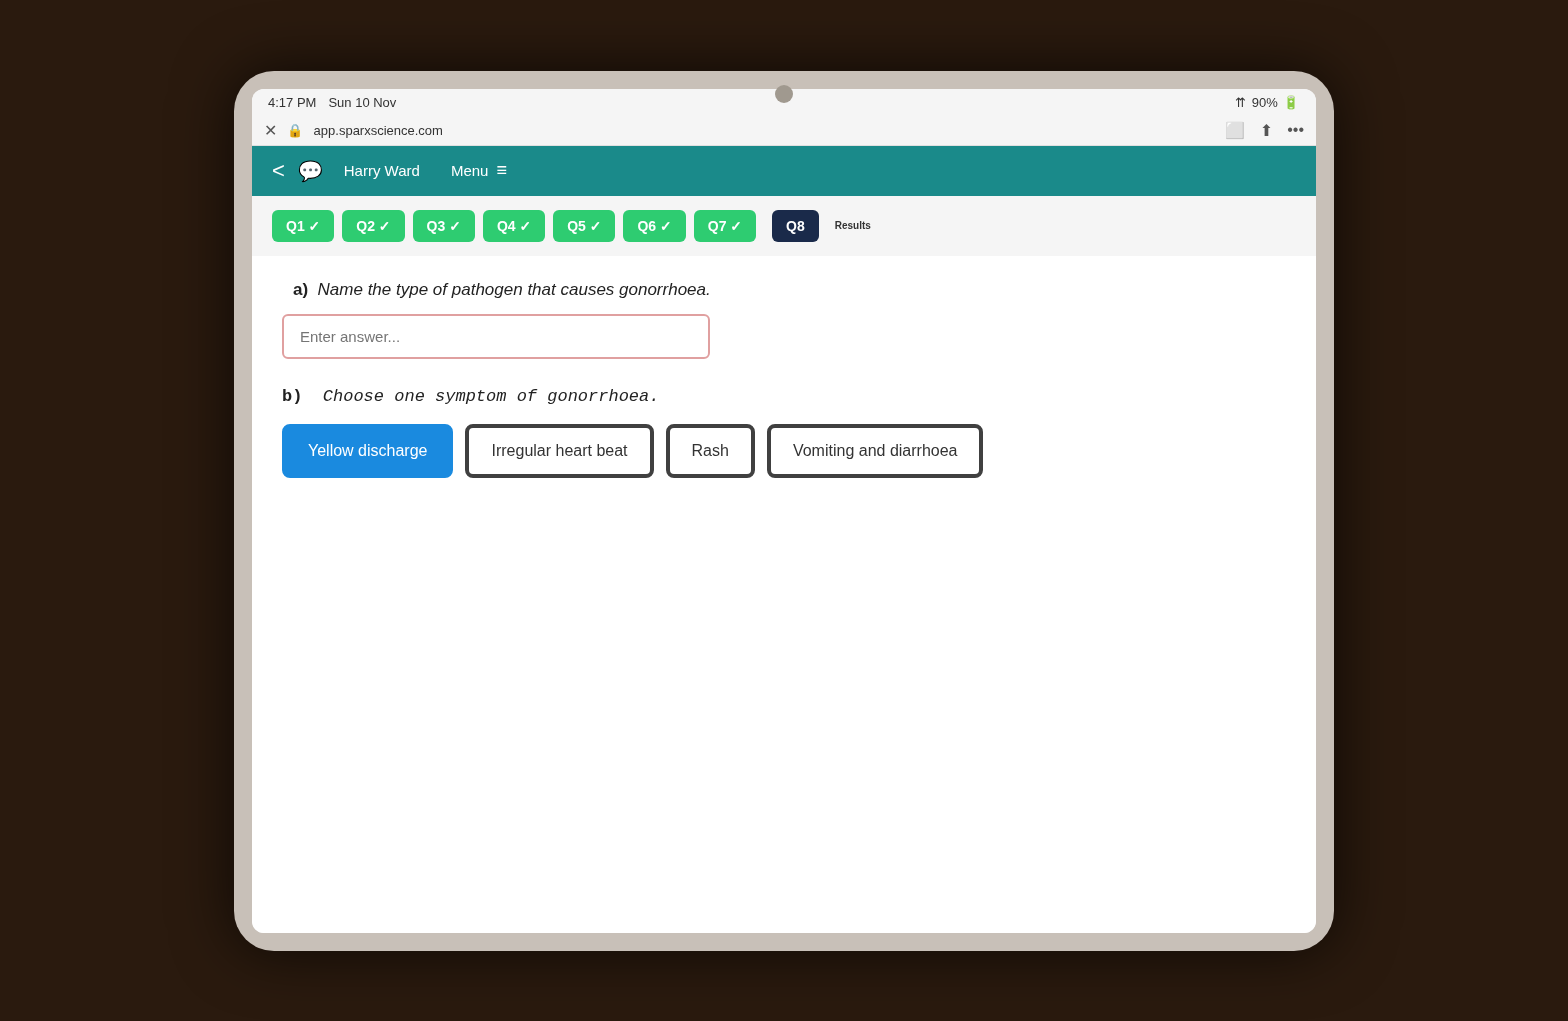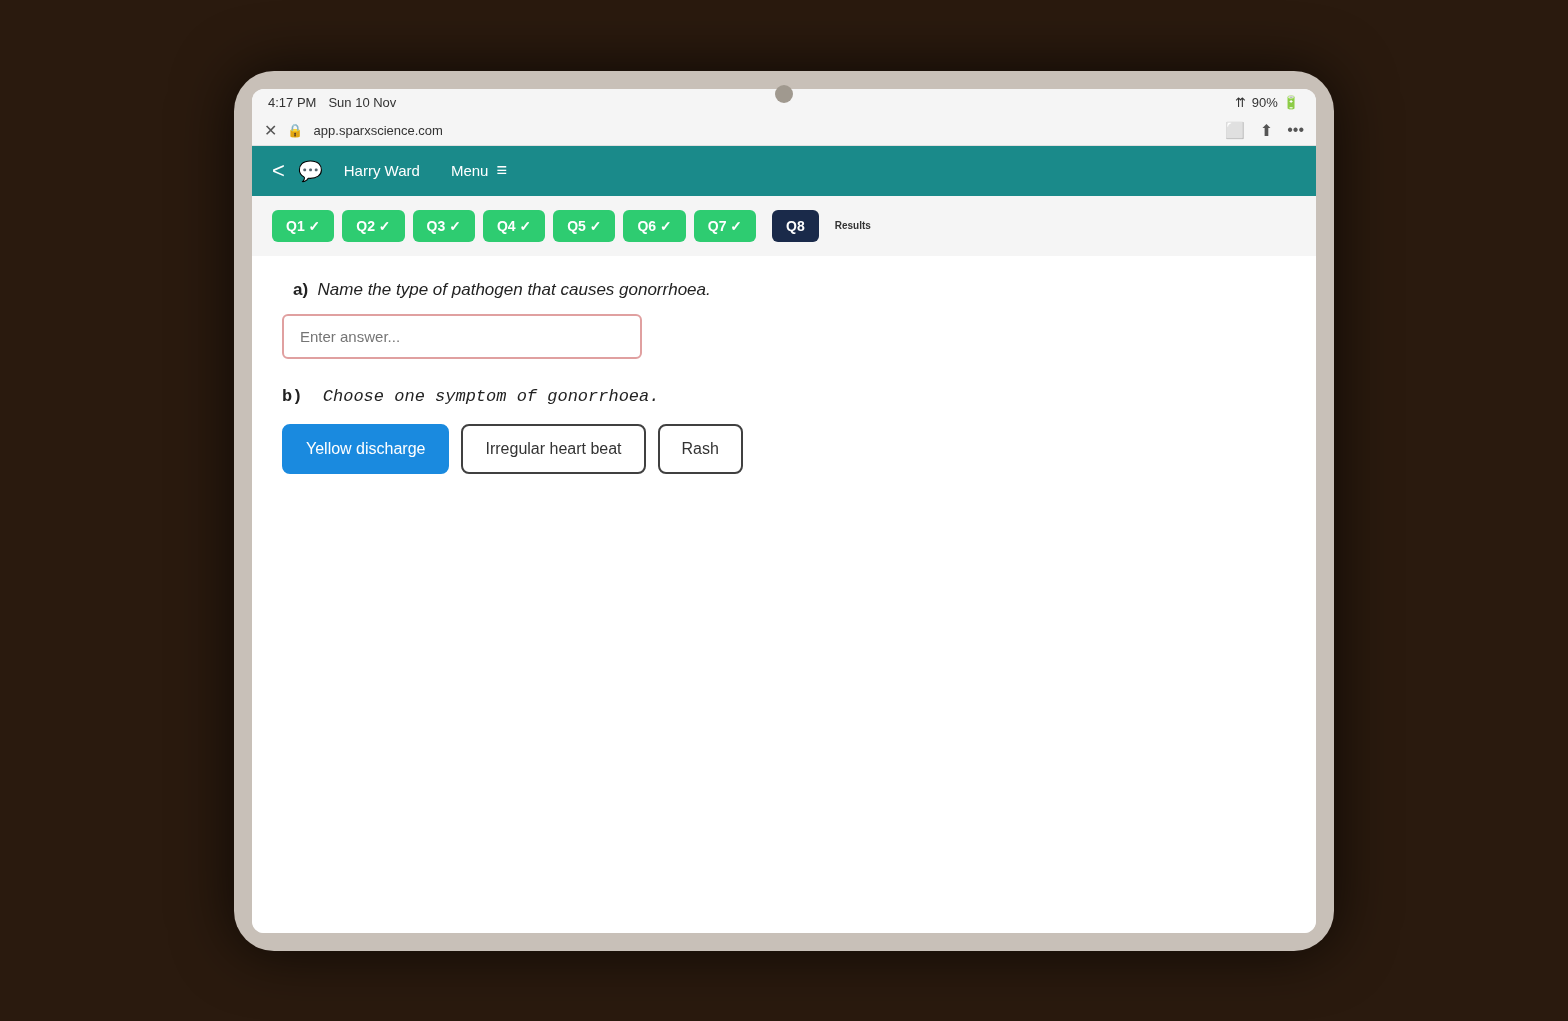--- a/index.html
+++ b/index.html
@@ -224,21 +224,21 @@
       font-style: normal;
       font-weight: 700;
     }
 
     .answer-input {
       border: 2px solid #e0a0a0;
       border-radius: 6px;
       padding: 12px 16px;
       font-size: 15px;
       color: #aaa;
-      width: 360px;
+      width: 428px;
       margin-bottom: 28px;
       outline: none;
       background: white;
       display: block;
     }
 
     .question-label-b {
       font-size: 17px;
       font-style: italic;
       color: #222;
@@ -251,21 +251,21 @@
       font-weight: 700;
     }
 
     .choices {
       display: flex;
       gap: 12px;
       flex-wrap: wrap;
     }
 
     .choice-btn {
-      border: 2px solid #404040;
+      border: 4px solid #404040;
       border-radius: 8px;
       padding: 14px 22px;
       font-size: 16px;
       background: white;
       color: #333;
       cursor: pointer;
       font-weight: 400;
     }
 
     .choice-btn.selected {
@@ -337,17 +337,18 @@
 
       <p class="question-label-b">
         <strong>b)</strong>
         &nbsp;<span>Choose one symptom of gonorrhoea.</span>
       </p>
 
       <div class="choices">
         <button class="choice-btn selected">Yellow discharge</button>
         <button class="choice-btn">Irregular heart beat</button>
         <button class="choice-btn">Rash</button>
+        <button class="choice-btn">Vomiting and diarrhoea</button>
       </div>
 
     </div>
   </div>
 </div>
 
 </body></html>

